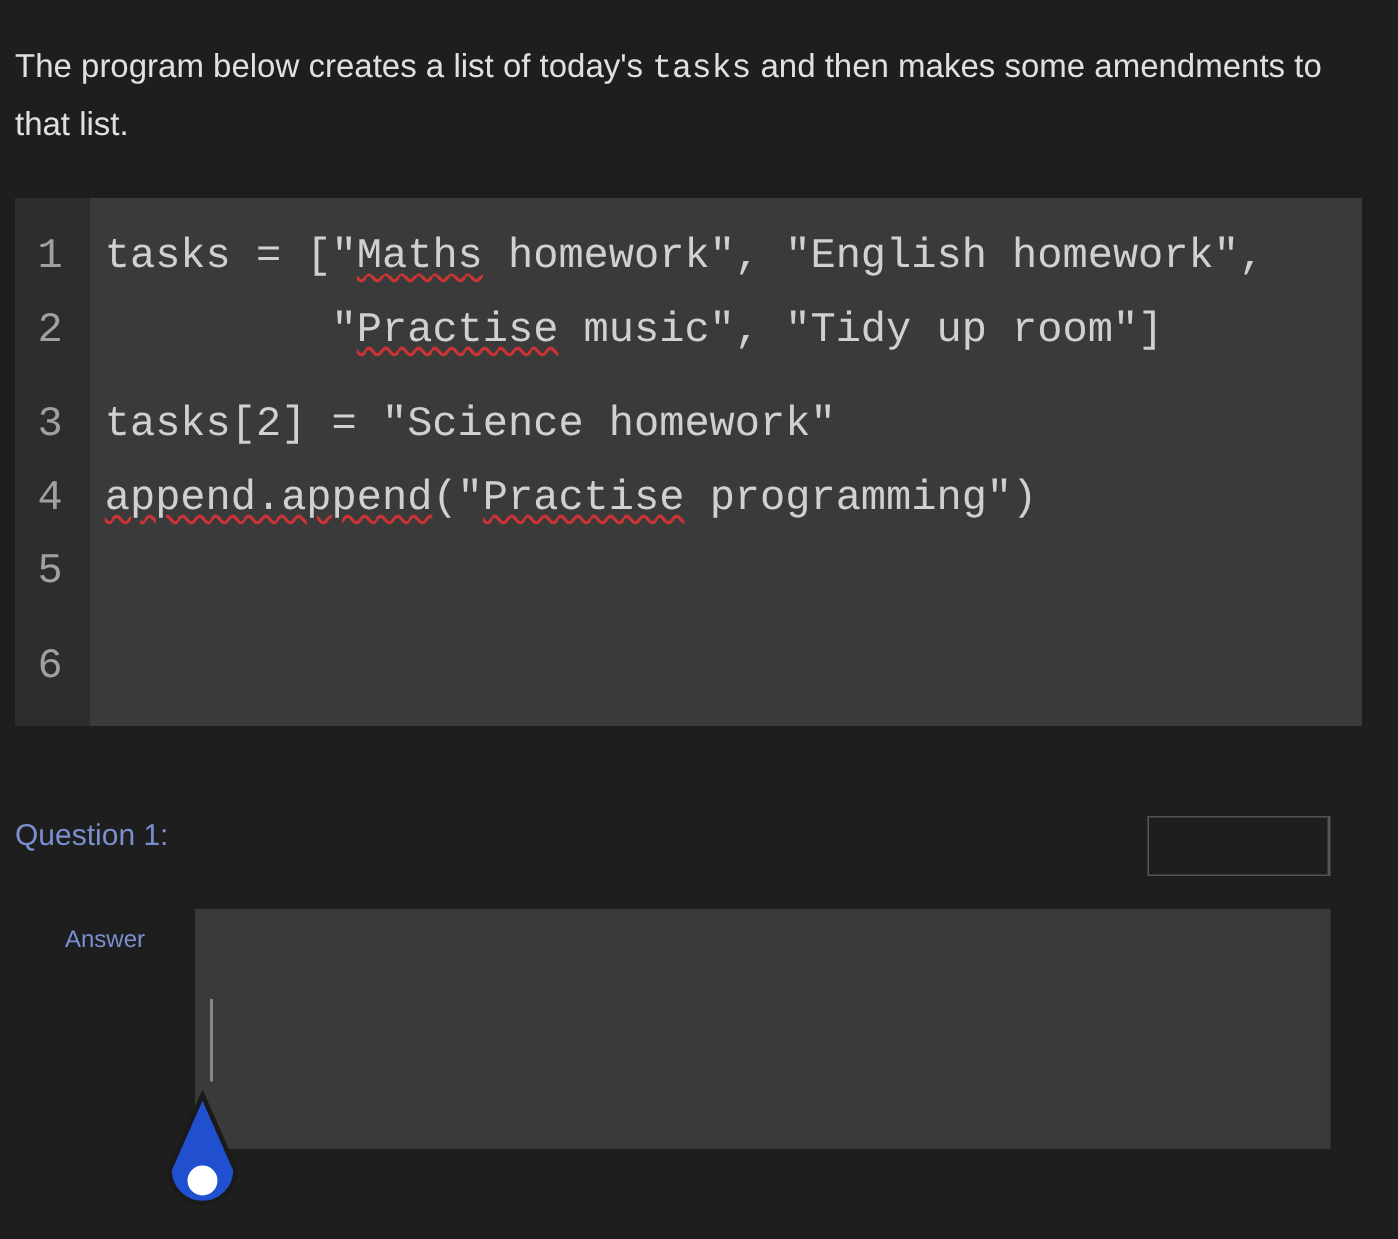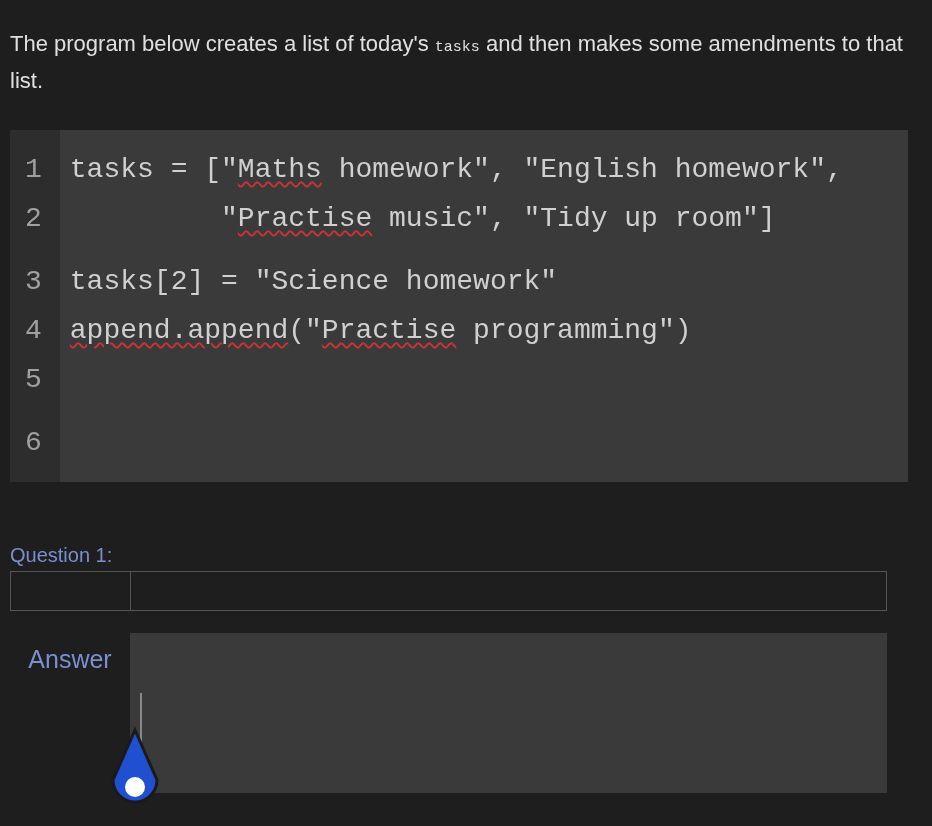--- a/index.html
+++ b/index.html
@@ -18,21 +18,21 @@
     }
     .intro-text {
       font-size: 22px;
       line-height: 1.7;
       font-weight: 300;
       margin-top: 15px;
       margin-bottom: 30px;
     }
     .intro-text .mono {
       font-family: 'Consolas', 'Courier New', monospace;
-      font-size: 15px;
+      font-size: 22px;
     }
     .code-block {
       display: flex;
       background-color: #3a3a3a;
       margin-bottom: 60px;
       width: 898px;
     }
     .line-numbers {
       background-color: #2d2d2d;
       padding: 15px 18px 15px 15px;
@@ -60,21 +60,20 @@
     .code-content .gap {
       height: 14px;
     }
     .spell-underline {
       text-decoration: underline wavy #cc3333;
       text-decoration-thickness: 2px;
       text-underline-offset: 4px;
     }
     .question-section {
       display: flex;
-      flex-direction: column;
       justify-content: space-between;
     }
     .question-row {
       display: flex;
       align-items: flex-start;
       margin-bottom: 4px;
     }
     .question-label {
       color: #7a8fd0;
       font-size: 20px;
@@ -104,21 +103,21 @@
       border: 1px solid #555;
       margin-right: 35px;
     }
     .answer-section {
       display: flex;
       margin-top: 22px;
       position: relative;
     }
     .answer-label {
       color: #7a8fd0;
-      font-size: 25px;
+      font-size: 16px;
       width: 120px;
       flex-shrink: 0;
       padding-top: 12px;
       text-align: center;
     }
     .answer-box {
       flex: 1;
       background-color: #3a3a3a;
       height: 160px;
       margin-right: 35px;

